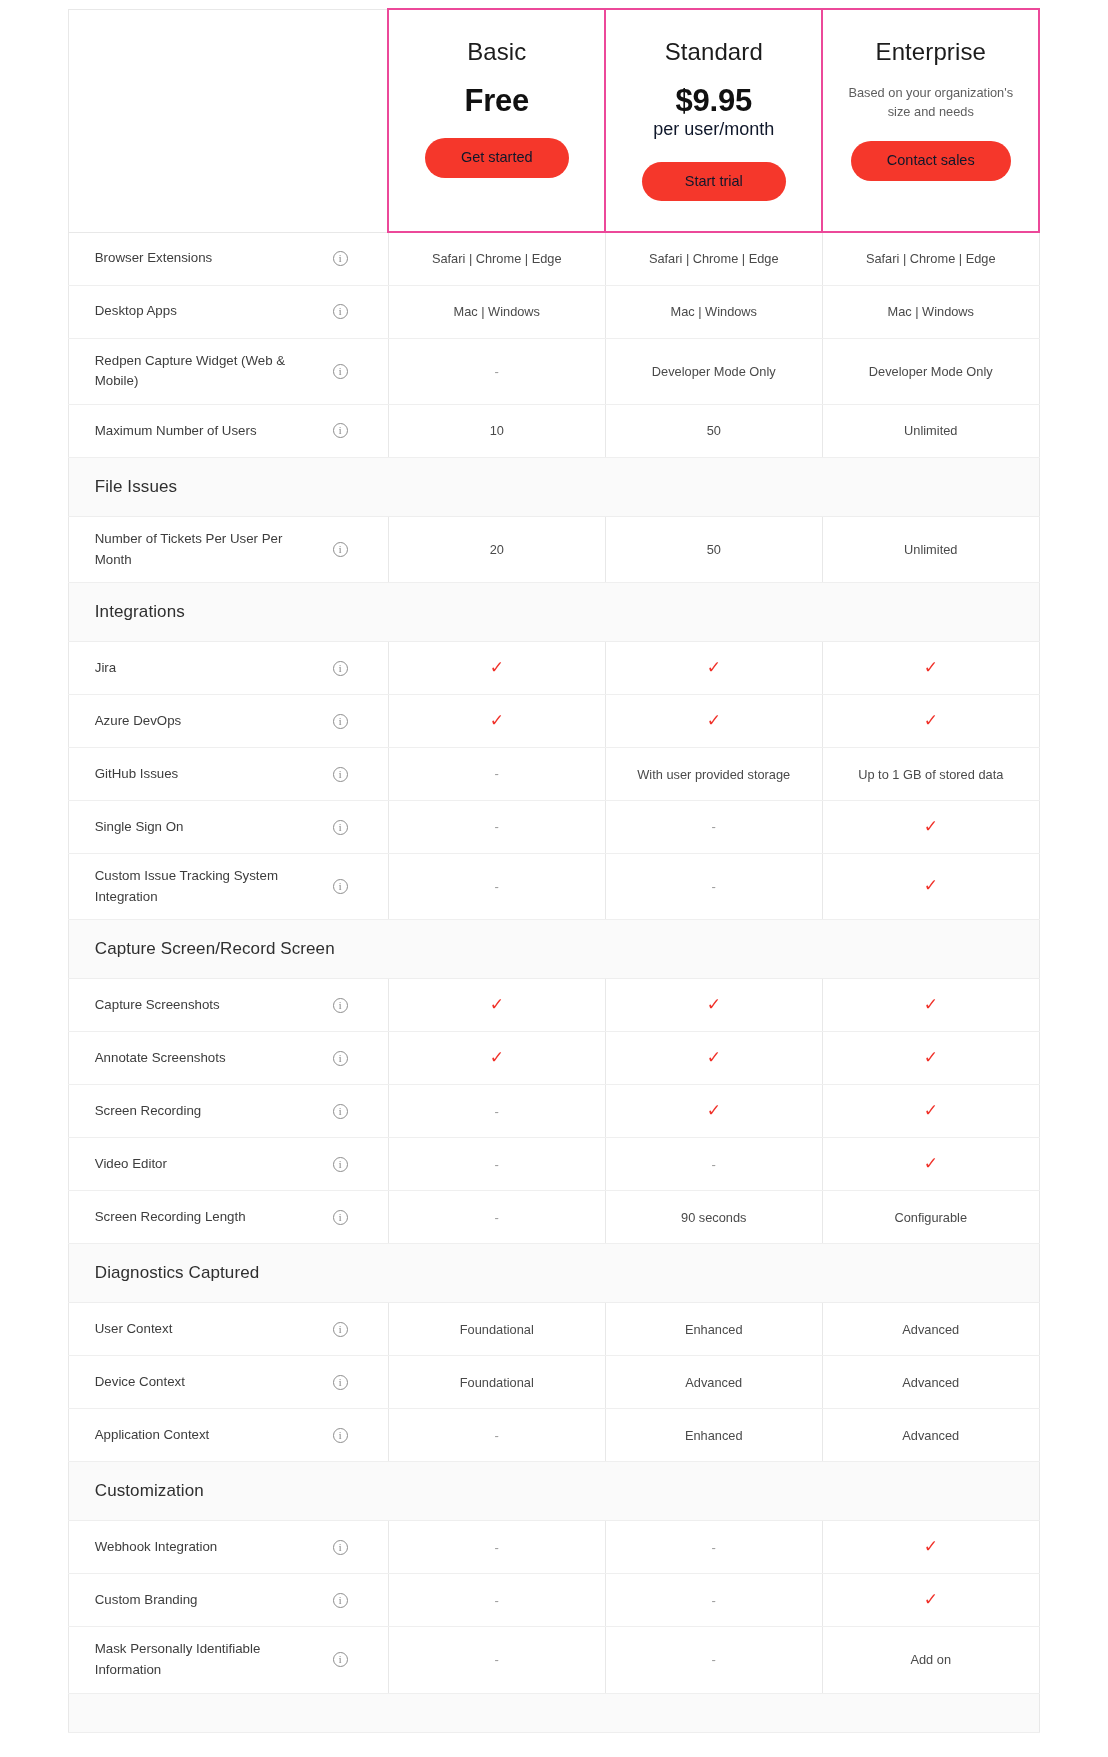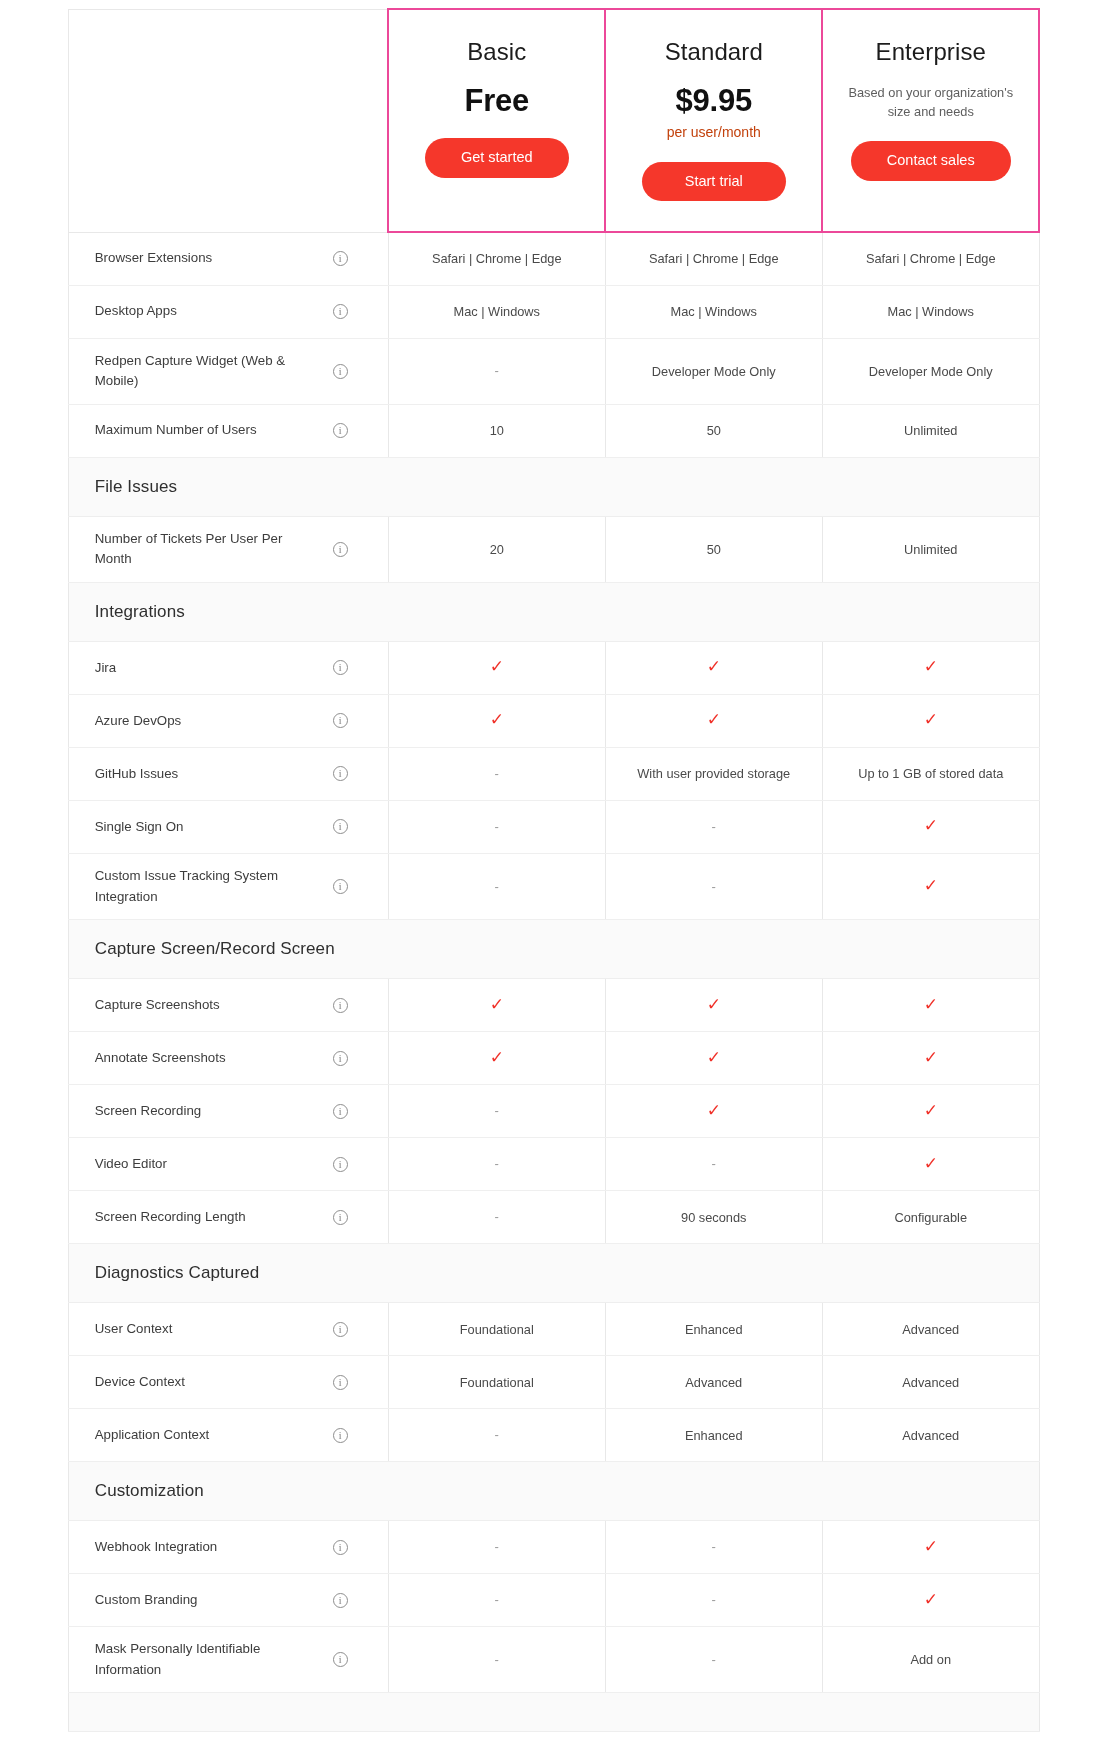--- a/index.html
+++ b/index.html
@@ -51,41 +51,40 @@
     margin-bottom: 16px;
   }
   .plan-price {
     font-size: 31px;
     font-weight: 700;
     color: #111111;
     line-height: 1.15;
     letter-spacing: -0.2px;
   }
   .plan-price-note {
-    font-size: 14px;
-    color: #c2410c;
-    margin-top: 5px;
+    font-size: 18px;
+    color: #0f172a;
     line-height: 1.3;
   }
   .plan-desc {
     font-size: 12.8px;
     color: #5e5e5e;
     line-height: 1.5;
     max-width: 200px;
     margin: 4px auto 0 auto;
   }
   .plan-cta-wrap {
     margin-top: 20px;
     display: flex;
     justify-content: center;
   }
   .plan-cta {
     display: inline-block;
     background: #f5372b;
-    color: #ffffff;
+    color: #0f172a;
     border: none;
     border-radius: 24px;
     font-family: "Liberation Sans", sans-serif;
     font-size: 14.5px;
     font-weight: 400;
     padding: 11px 28px;
     cursor: pointer;
     line-height: 1.2;
     min-width: 144px;
     white-space: nowrap;

